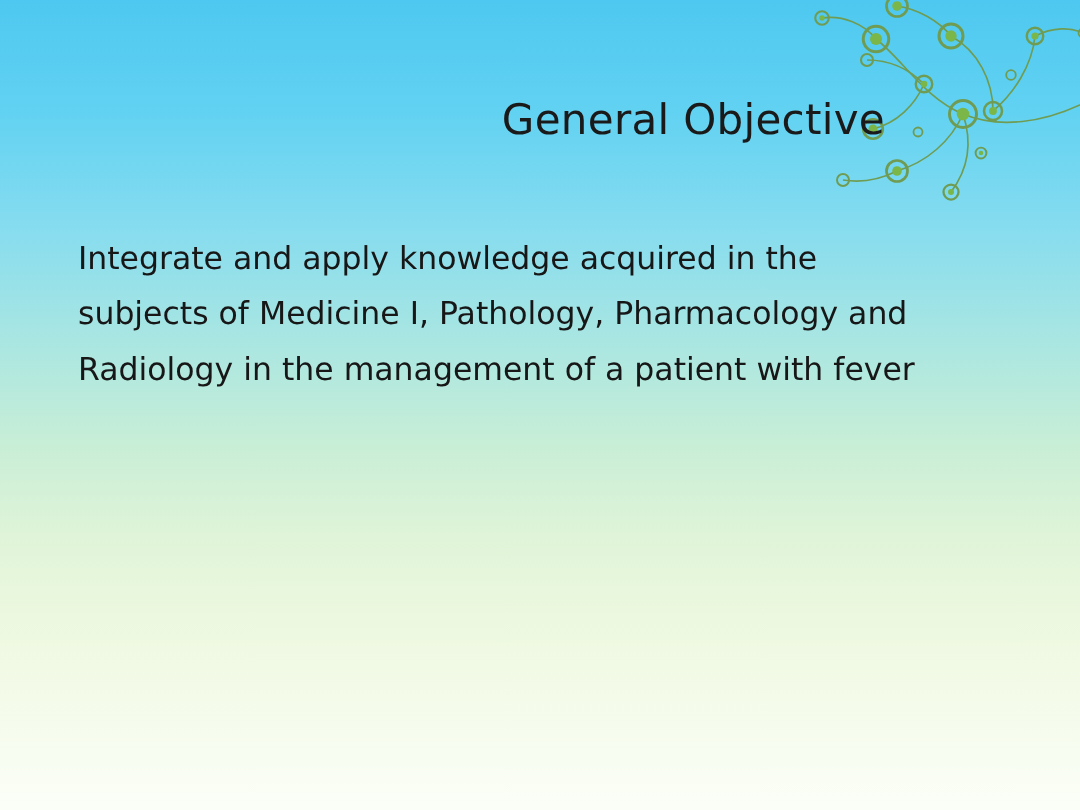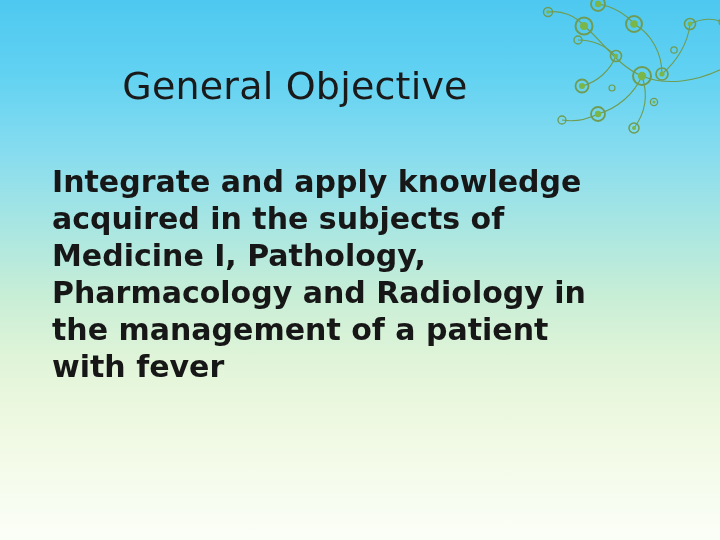--- a/index.html
+++ b/index.html
@@ -35,36 +35,36 @@
     right: -6px;
     width: 260px;
     height: 160px;
     pointer-events: none;
   }
   .slide-title {
     position: absolute;
     left: 0;
     top: 38px;
     width: 590px;
-    text-align: center;
-    font-size: 38px;
+    text-align: right;
+    font-size: 28px;
     line-height: 46px;
     color: #1a1a1a;
     font-weight: normal;
     letter-spacing: 0.2px;
   }
   .body-text {
     position: absolute;
     left: 52px;
     top: 133px;
     width: 580px;
-    font-size: 30px;
+    font-size: 21px;
     line-height: 37px;
     color: #171717;
-    font-weight: bold;
+    font-weight: normal;
   }
 </style>
 </head>
 <body>
 
 <div class="slide">
 
   <svg class="decoration" viewBox="0 0 260 160" xmlns="http://www.w3.org/2000/svg">
     <g fill="none" stroke="#6f9c52" stroke-width="1.1">
       <path d="M258 78 C230 92, 200 96, 176 86 C150 75, 136 50, 118 36"></path>

